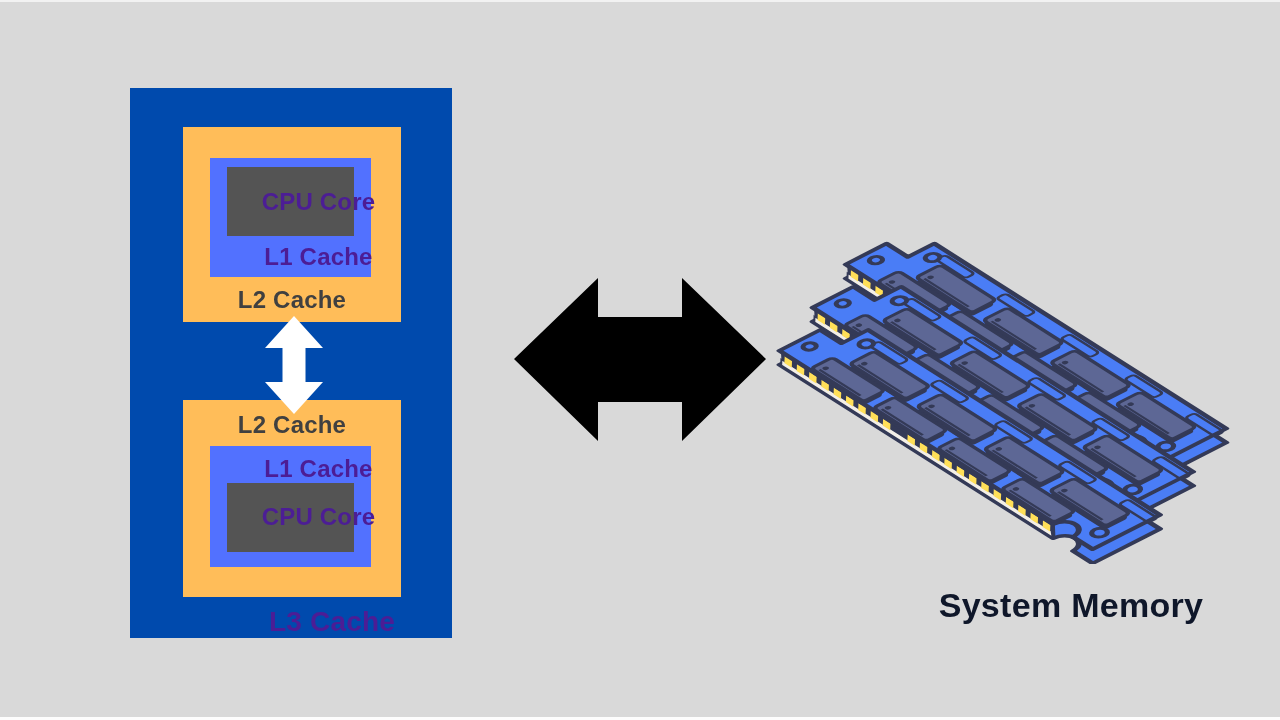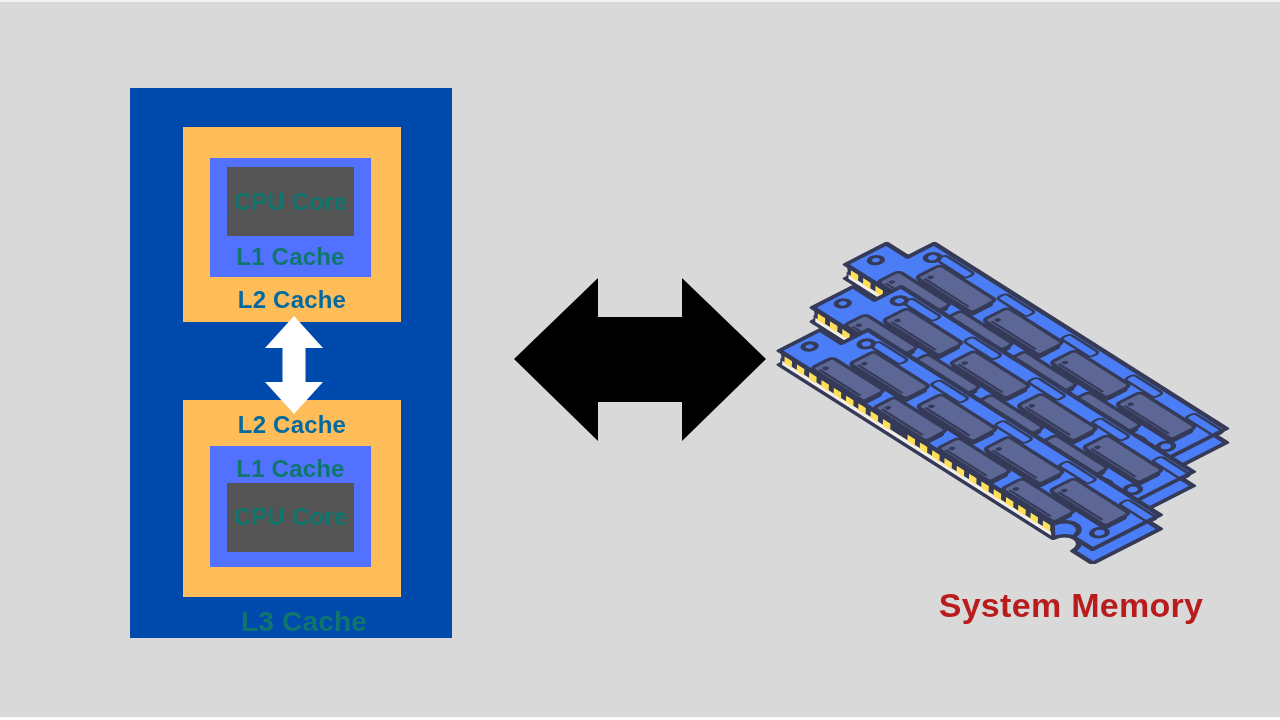--- a/index.html
+++ b/index.html
@@ -13,30 +13,30 @@
   #l2-box-top{left:183px;top:127px;width:218px;height:195px;background:#ffbd59;}
   #l1-box-top{left:210px;top:158px;width:161px;height:119px;background:#5271ff;}
   #core-box-top{left:227px;top:167px;width:127px;height:69px;background:#545454;}
   #l2-box-bottom{left:183px;top:400px;width:218px;height:197px;background:#ffbd59;}
   #l1-box-bottom{left:210px;top:446px;width:161px;height:121px;background:#5271ff;}
   #core-box-bottom{left:227px;top:483px;width:127px;height:69px;background:#545454;}
   .lbl{
     position:absolute;font-weight:bold;text-align:center;
     font-size:24px;line-height:26px;letter-spacing:.2px;white-space:nowrap;
   }
-  .lbl.white{color:#0f766e;}
-  .lbl.black{color:#0369a1;}
+  .lbl.white{color:#4c1d95;padding-left:28px;}
+  .lbl.black{color:#404040;}
   #lbl-core-top{left:227px;top:189px;width:127px;}
   #lbl-l1-top{left:210px;top:244px;width:161px;}
   #lbl-l2-top{left:183px;top:287px;width:218px;}
   #lbl-l2-bottom{left:183px;top:412px;width:218px;}
   #lbl-l1-bottom{left:210px;top:456px;width:161px;}
   #lbl-core-bottom{left:227px;top:504px;width:127px;}
   #lbl-l3{left:143px;top:607px;width:322px;font-size:28px;line-height:30px;}
-  #lbl-memory{left:896px;top:587px;width:350px;font-size:34px;line-height:36px;color:#b91c1c;letter-spacing:.3px;}
+  #lbl-memory{left:896px;top:587px;width:350px;font-size:34px;line-height:36px;color:#0f172a;letter-spacing:.3px;}
   #cache-arrow{left:265px;top:316px;}
   #memory-arrow{left:514px;top:278px;}
   #ram-illustration{left:770px;top:228px;}
   #edge-top{left:0;top:0;width:1280px;height:2px;background:#f2f2f2;}
   #edge-bottom{left:0;top:717px;width:1280px;height:3px;background:#fdfdfd;}
 </style>
 </head>
 <body>
 
 <div class="stage">

